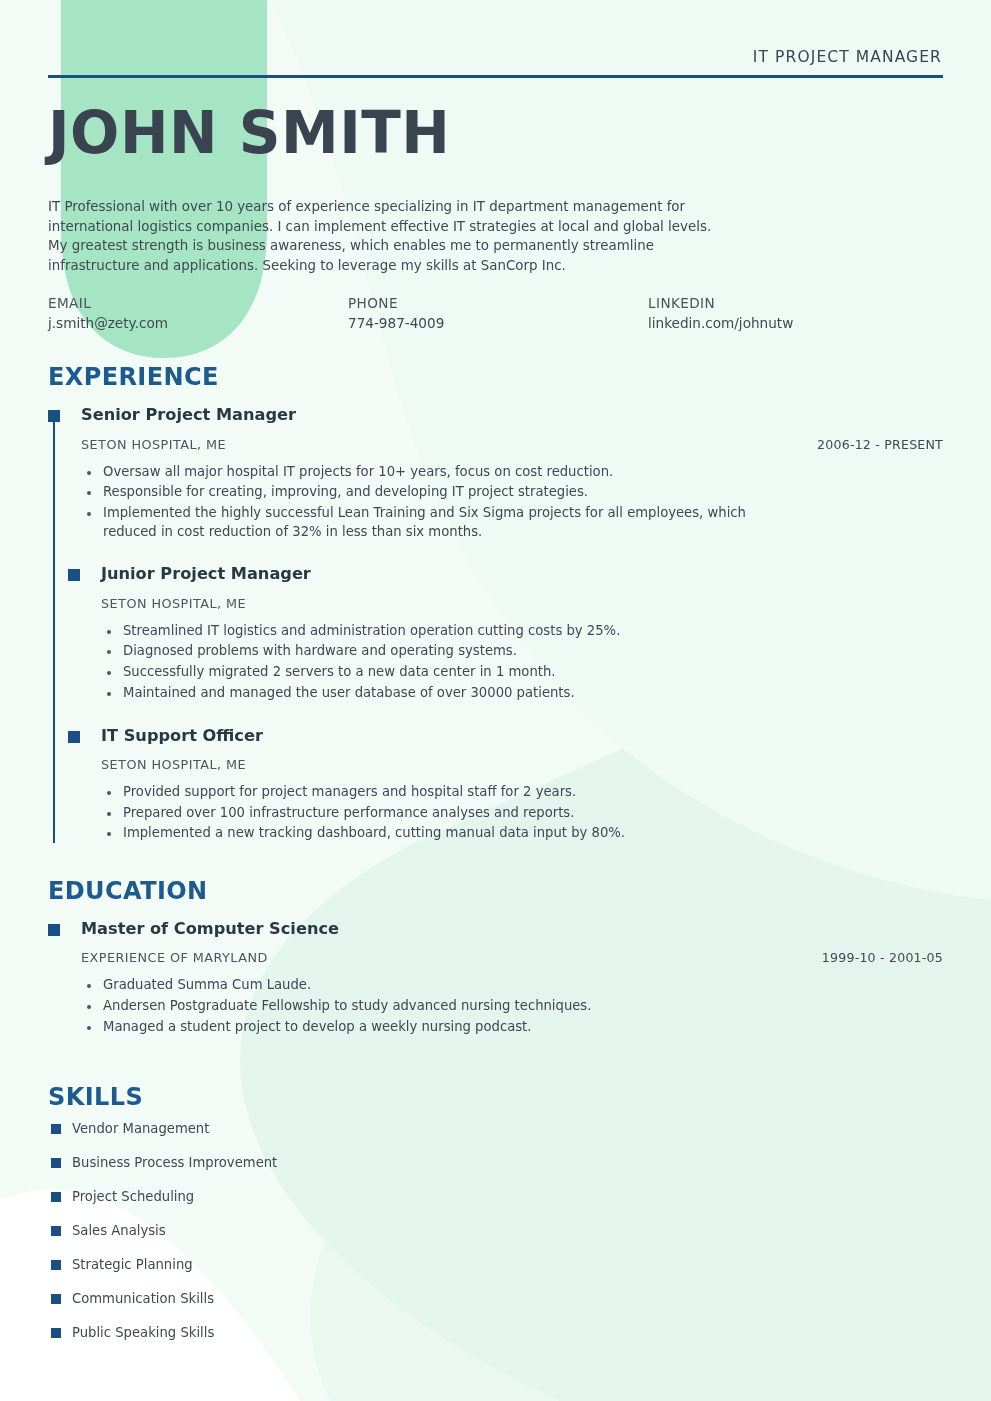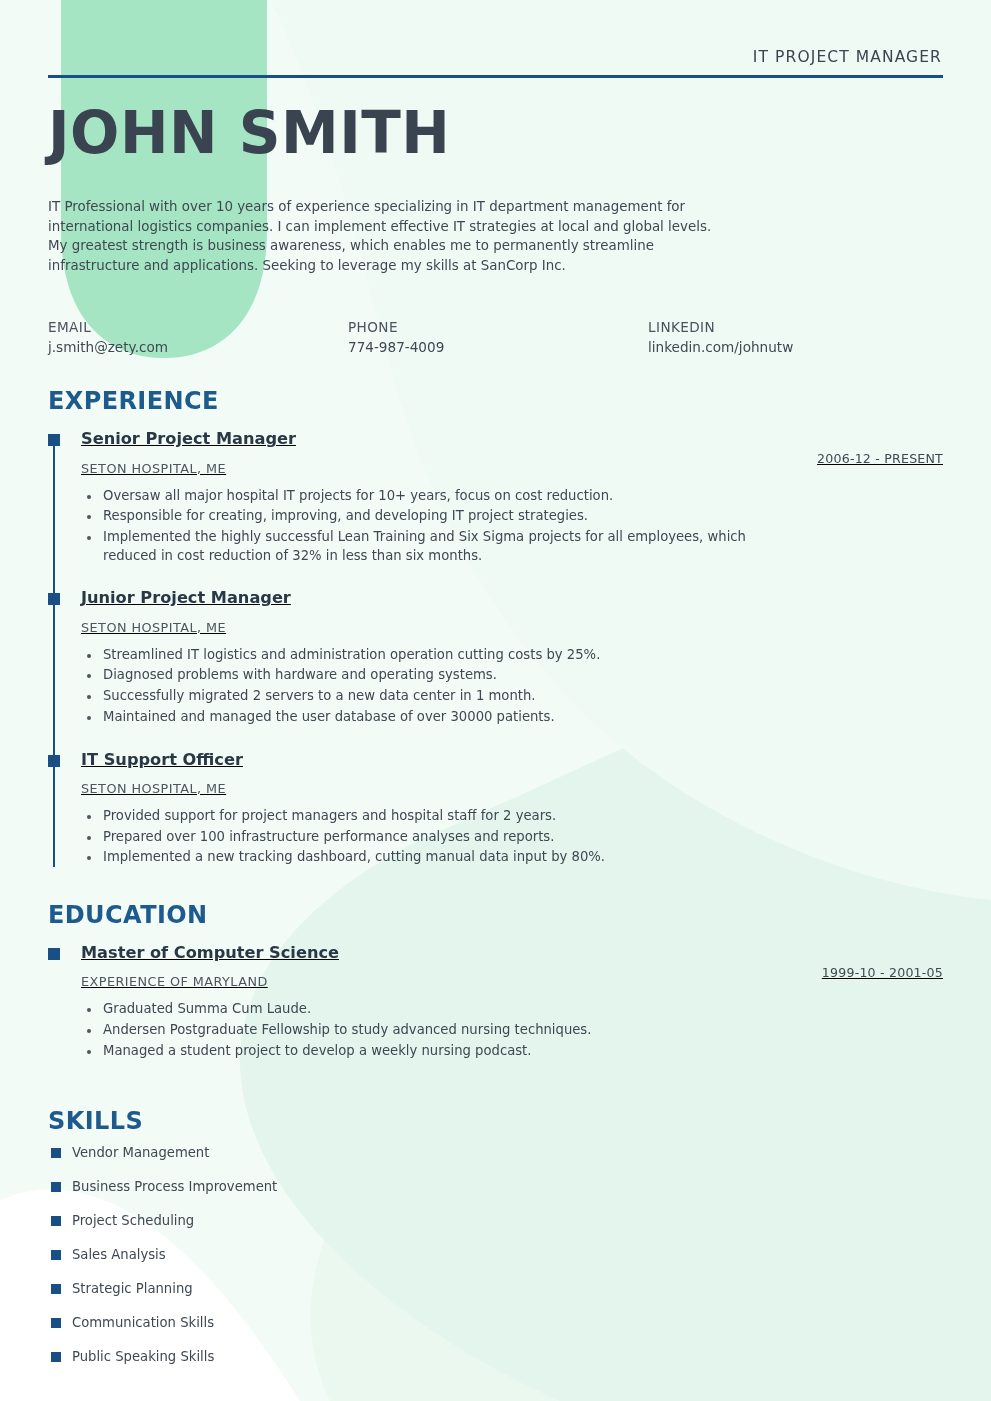--- a/index.html
+++ b/index.html
@@ -42,21 +42,21 @@
   .summary {
     margin-top:35px;
     font-size:13.4px;
     line-height:1.46;
     color:#3f4852;
     max-width:672px;
   }
 
   
   .contacts {
-    margin-top:44px;
+    margin-top:20px;
     display:flex;
   }
   .contact-col { width:300px; }
   .contact-col:nth-child(3) { width:auto; }
   .contact-label {
     font-size:13.6px;
     color:#4a535d;
     letter-spacing:0.4px;
     margin-bottom:4px;
   }
@@ -83,31 +83,31 @@
     position:absolute;
     left:5px;
     top:9px;
     bottom:0;
     width:2px;
     background:#1a4f86;
   }
   .timeline.single::before { display:none; }
 
   .entry { position:relative; }
-  .entry + .entry { margin-top:23px; }
+  .entry + .entry { margin-top:23px;margin-left:20px; }
   .entry::before {
     content:"";
     position:absolute;
     left:-33px;
     top:5px;
     width:12px;
     height:12px;
     background:#1a4f86;
   }
-  .entry-head { display:flex; align-items:flex-start;text-decoration:underline; }
+  .entry-head { display:flex; align-items:flex-end; }
   .entry-main { flex:1 1 auto; min-width:0; }
   .entry-title {
     font-size:16.2px;
     font-weight:bold;
     color:#2a3744;
     line-height:1.25;
   }
   .entry-org {
     font-size:12.8px;
     color:#4d565f;

